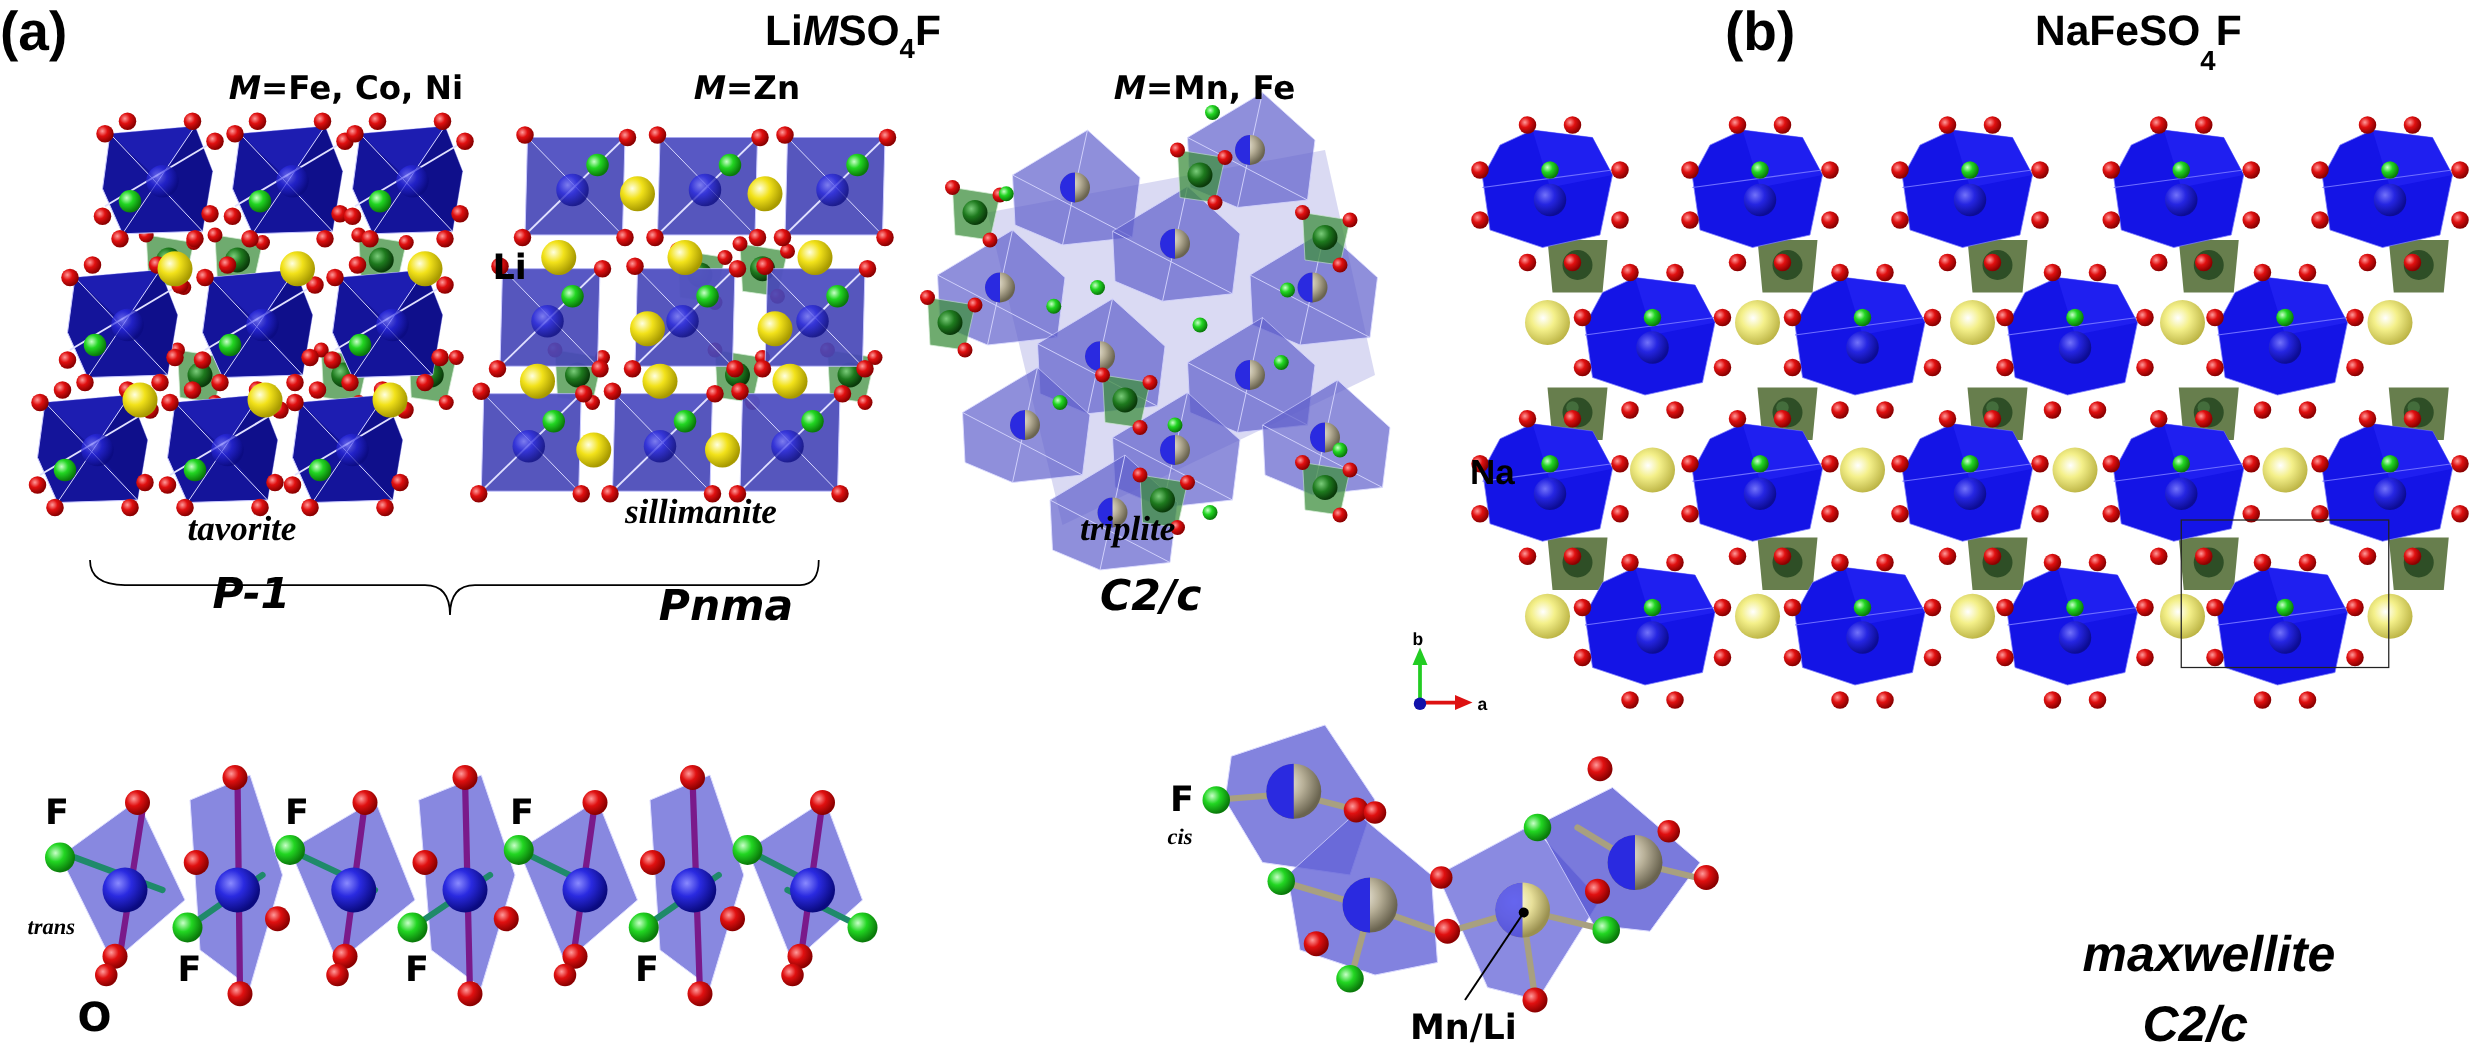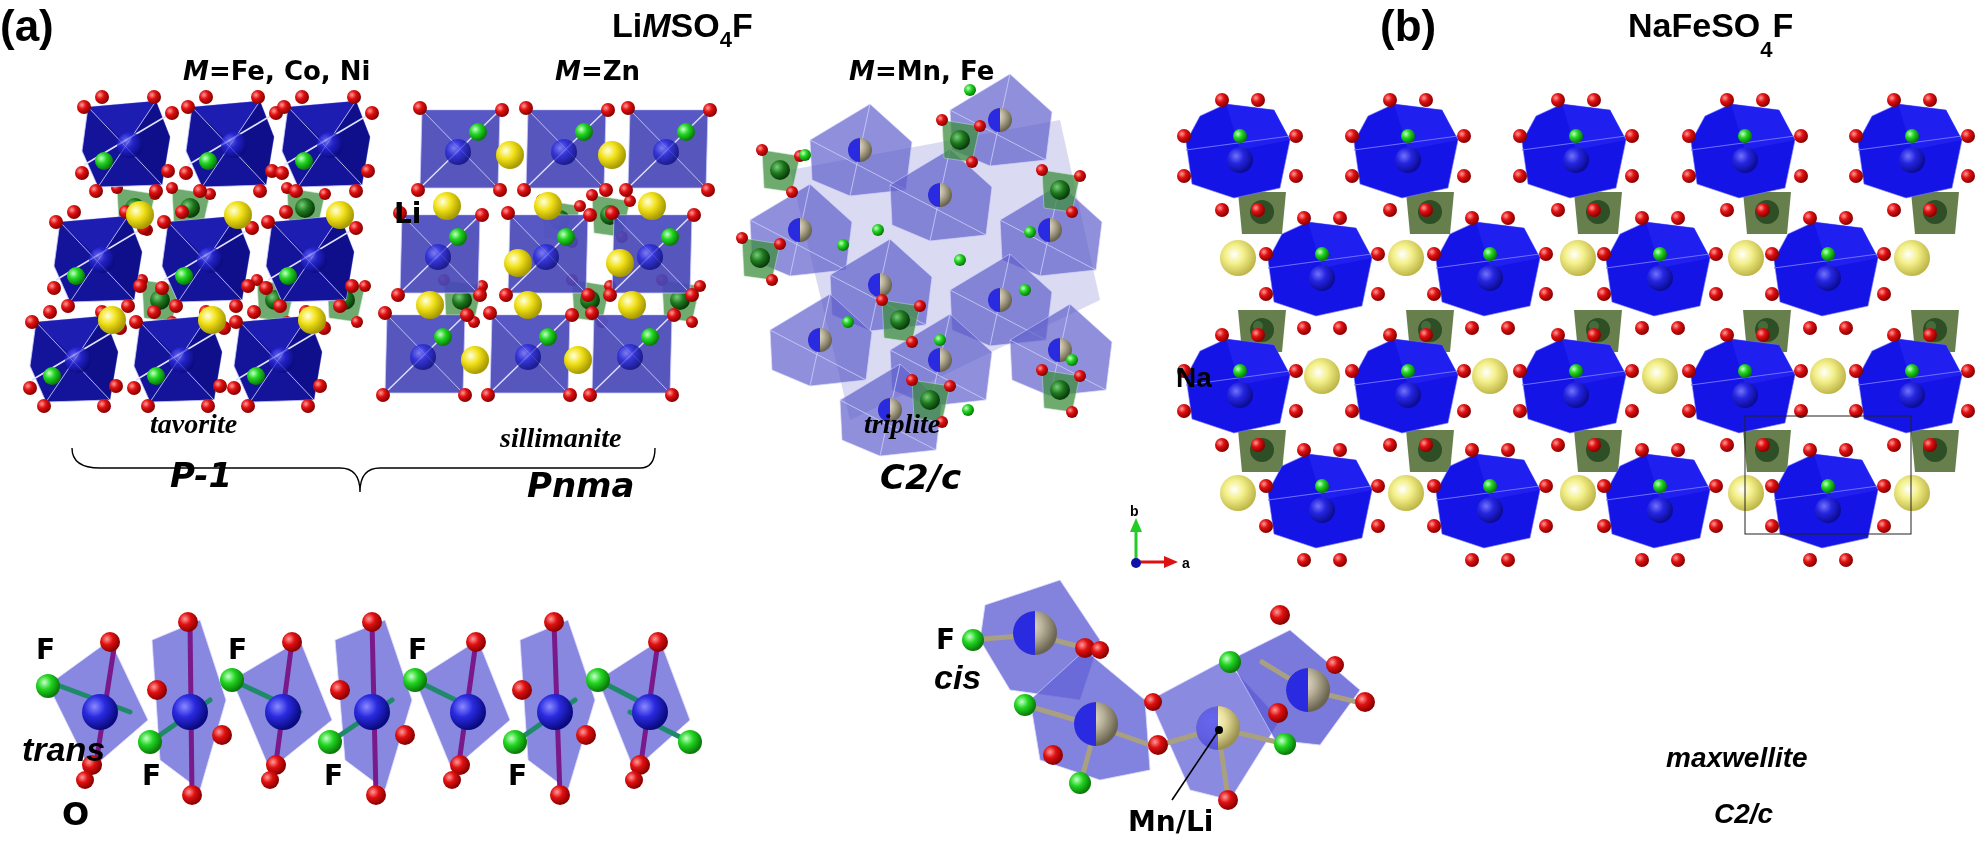--- a/index.html
+++ b/index.html
@@ -7,24 +7,24 @@
          font-family: "Liberation Sans", "DejaVu Sans", sans-serif; color: #000; }
   .lbl { position: absolute; white-space: nowrap; font-weight: bold; color: #000; line-height: 1; }
   .panel-label { font-size: 44px; font-family: "Liberation Sans", sans-serif; }
   .formula { font-size: 34px; font-family: "Liberation Sans", sans-serif; }
   .formula sub { font-size: 22px; vertical-align: -10px; }
   .variant { font-size: 26px; font-family: "DejaVu Sans", sans-serif; margin-left: 35px; }
   .variant i { font-style: italic; }
   .mineral { font-size: 28px; font-style: italic; font-family: Liberation Serif, serif; }
   .spacegroup { font-size: 34px; font-style: italic; font-family: "DejaVu Sans", sans-serif; }
   .atomlbl { font-size: 28px; font-family: "DejaVu Sans", sans-serif; }
-  .smlbl { font-size: 34px; font-family: Liberation Sans, sans-serif; }
+  .smlbl { font-size: 18px; font-family: Liberation Serif, serif; }
   .axislbl { font-size: 14px; font-family: "Liberation Sans", sans-serif; }
   svg.layer { position: absolute; left: 0; top: 0; }
-  .mx { font-size: 28px; font-style: italic; font-family: "Liberation Sans", sans-serif; }
+  .mx { font-size: 40px; font-style: italic; font-family: "Liberation Sans", sans-serif; }
 </style>
 </head>
 <body>
 
 <svg class="layer" width="1979" height="848" viewBox="0 0 1979 848">
   <defs>
     <radialGradient id="gO" cx="35%" cy="35%" r="65%">
       <stop offset="0%" stop-color="#ff9a9a"></stop>
         <stop offset="45%" stop-color="#e01010"></stop>
         <stop offset="100%" stop-color="#8a0000"></stop>
@@ -413,27 +413,27 @@
     <circle cx="1136" cy="563" r="5" fill="#1111aa"></circle>
   </g>
 </svg>
 
 <div class="lbl panel-label" style="left:0px; top:4px;">(a)</div>
 
 <div class="lbl formula" style="left:612px; top:8px;"><span>Li</span><i>M</i><span>SO</span><sub>4</sub><span>F</span></div>
 
 <div class="lbl variant" style="left:148px; top:58px;"><i>M</i><span>=Fe, Co, Ni</span></div>
 <div class="lbl variant" style="left:520px; top:58px;"><i>M</i><span>=Zn</span></div>
-<div class="lbl variant" style="left:814px; top:58px;"><i>M</i><span>=Mn, Fe</span></div>
+<div class="lbl variant" style="left:856px; top:58px;"><i>M</i><span>=Mn, Fe</span></div>
 
 <div class="lbl atomlbl" style="left:394px; top:200px;">Li</div>
 
 <div class="lbl mineral" style="left:150px; top:410px;">tavorite</div>
 <div class="lbl spacegroup" style="left:170px; top:458px;">P-1</div>
-<div class="lbl mineral" style="left:500px; top:424px;">sillimanite</div>
+<div class="lbl mineral" style="left:500px; top:396px;">sillimanite</div>
 <div class="lbl spacegroup" style="left:527px; top:468px;text-align:center;">Pnma</div>
 <div class="lbl mineral" style="left:864px; top:410px;">triplite</div>
 <div class="lbl spacegroup" style="left:880px; top:460px;">C2/c</div>
 
 <div class="lbl atomlbl" style="left:36px; top:636px;">F</div>
 <div class="lbl atomlbl" style="left:228px; top:636px;">F</div>
 <div class="lbl atomlbl" style="left:408px; top:636px;">F</div>
 <div class="lbl atomlbl" style="left:142px; top:762px;">F</div>
 <div class="lbl atomlbl" style="left:324px; top:762px;">F</div>
 <div class="lbl atomlbl" style="left:508px; top:762px;">F</div>

